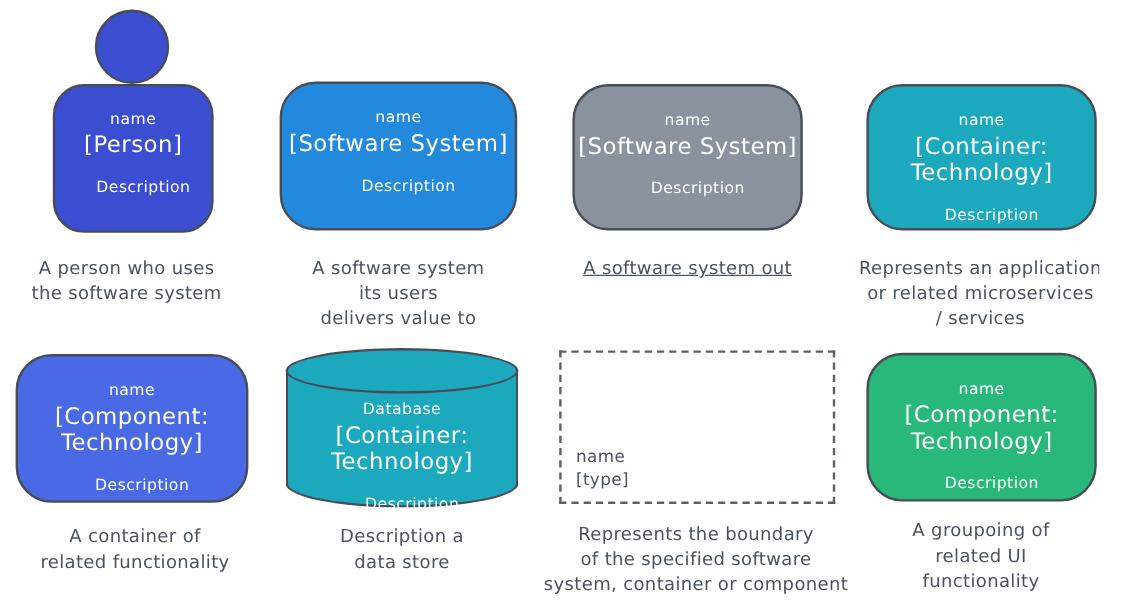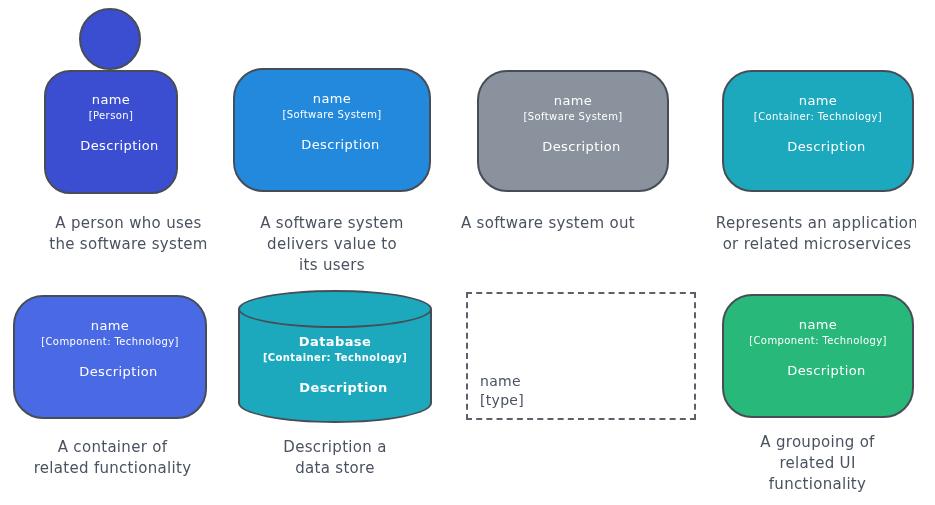--- a/index.html
+++ b/index.html
@@ -15,21 +15,21 @@
   .shape {
     position: absolute;
     border: 2.5px solid #474d57;
     color: #ffffff;
     text-align: center;
     letter-spacing: 0.4px;
   }
   .rounded { border-radius: 30px; }
   .shape-text { padding-top: 21px; }
   .shape-name { font-size: 13px; }
-  .shape-meta { font-size: 10px; margin-top: 3px; }
+  .shape-meta { font-size: 19px; margin-top: 3px; }
   .shape-desc { font-size: 13px; margin-top: 17px; padding-left: 17px; }
   .caption {
     position: absolute;
     text-align: center;
     color: #4a5260;
     font-size: 15px;
     line-height: 21px;
     letter-spacing: 0.3px;
   }
   
@@ -47,21 +47,21 @@
   }
   .person-body .shape-text { padding-top: 20px; }
   
   .box-system    { left: 233px; top: 68px; width: 198px; height: 124px; }
   .box-external  { left: 477px; top: 70px; width: 192px; height: 122px; }
   .box-container { left: 722px; top: 70px; width: 192px; height: 122px; }
   
   .box-component { left: 13px;  top: 295px; width: 194px; height: 124px; }
   .box-ui        { left: 722px; top: 294px; width: 192px; height: 124px; }
   
-  .cylinder { position: absolute; left: 238px; top: 290px; width: 194px; height: 133px; font-weight: bold; }
+  .cylinder { position: absolute; left: 238px; top: 290px; width: 194px; height: 133px; }
   .cyl-top {
     position: absolute; left: 0; top: 0; right: 0; height: 38px;
     border: 2.5px solid #474d57; border-radius: 50%;
     z-index: 2;
   }
   .cyl-body {
     position: absolute; left: 0; top: 19px; right: 0; bottom: 0;
     border: 2.5px solid #474d57; border-top: none;
     border-radius: 0 0 50% 50% / 0 0 20px 20px;
     z-index: 1;
@@ -75,23 +75,23 @@
     position: absolute; left: 466px; top: 292px; width: 230px; height: 128px;
     border: 2px dashed #5a616b;
     background: #ffffff;
   }
   .boundary-label {
     position: absolute; left: 12px; bottom: 8px;
     color: #4a5260; font-size: 14px; line-height: 19px;
     text-align: left; letter-spacing: 0.3px;
   }
   
-  .cap1 { left: 26px;  top: 213px; width: 205px; }
+  .cap1 { left: 3px;  top: 213px; width: 205px; }
   .cap2 { left: 238px; top: 213px; width: 188px; }
-  .cap3 { left: 437px; top: 213px; width: 222px; }
+  .cap3 { left: 462px; top: 213px; width: 222px; text-decoration: underline; }
   .cap4 { left: 703px; top: 213px; width: 228px; }
   .cap5 { left: 10px;  top: 437px; width: 205px; }
   .cap6 { left: 240px; top: 437px; width: 190px; }
   .cap7 { left: 448px; top: 435px; width: 264px; }
   .cap8 { left: 715px; top: 432px; width: 205px; }
 </style>
 </head>
 <body>
 
 <div class="canvas">
@@ -111,22 +111,22 @@
 
   <div class="shape rounded box-system" style="background: rgb(35, 137, 221);">
     <div class="shape-text">
       <div class="shape-name">name</div>
       <div class="shape-meta">[Software System]</div>
       <div class="shape-desc">Description</div>
     </div>
   </div>
   <div class="caption cap2">
     <div>A software system</div>
+    <div>its users</div>
     <div>delivers value to</div>
-    <div>its users</div>
   </div>
 
   <div class="shape rounded box-external" style="background: rgb(138, 146, 158);">
     <div class="shape-text">
       <div class="shape-name">name</div>
       <div class="shape-meta">[Software System]</div>
       <div class="shape-desc">Description</div>
     </div>
   </div>
   <div class="caption cap3">
@@ -136,20 +136,21 @@
   <div class="shape rounded box-container" style="background: rgb(28, 169, 189);">
     <div class="shape-text">
       <div class="shape-name">name</div>
       <div class="shape-meta">[Container: Technology]</div>
       <div class="shape-desc">Description</div>
     </div>
   </div>
   <div class="caption cap4">
     <div>Represents an application</div>
     <div>or related microservices</div>
+    <div>/ services</div>
   </div>
 
   <div class="shape rounded box-component" style="background: rgb(74, 105, 228);">
     <div class="shape-text">
       <div class="shape-name">name</div>
       <div class="shape-meta">[Component: Technology]</div>
       <div class="shape-desc">Description</div>
     </div>
   </div>
   <div class="caption cap5">
@@ -170,20 +171,25 @@
     <div>Description a</div>
     <div>data store</div>
   </div>
 
   <div class="boundary">
     <div class="boundary-label">
       <div>name</div>
       <div>[type]</div>
     </div>
   </div>
+  <div class="caption cap7">
+    <div>Represents the boundary</div>
+    <div>of the specified software</div>
+    <div>system, container or component</div>
+  </div>
 
   <div class="shape rounded box-ui" style="background: rgb(39, 184, 122);">
     <div class="shape-text">
       <div class="shape-name">name</div>
       <div class="shape-meta">[Component: Technology]</div>
       <div class="shape-desc">Description</div>
     </div>
   </div>
   <div class="caption cap8">
     <div>A groupoing of</div>

